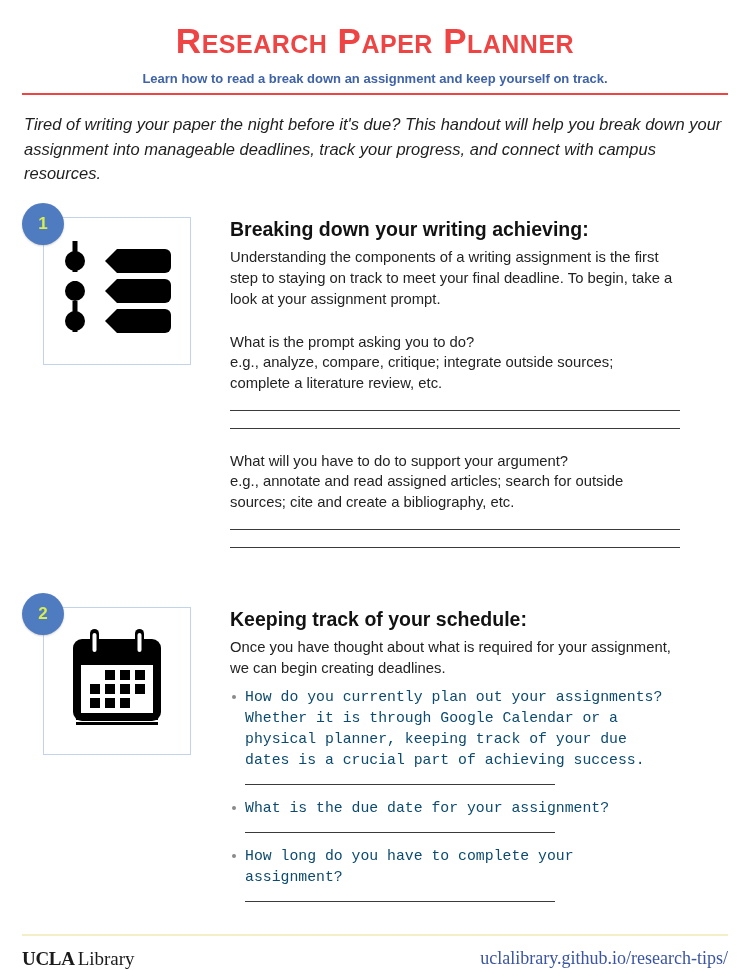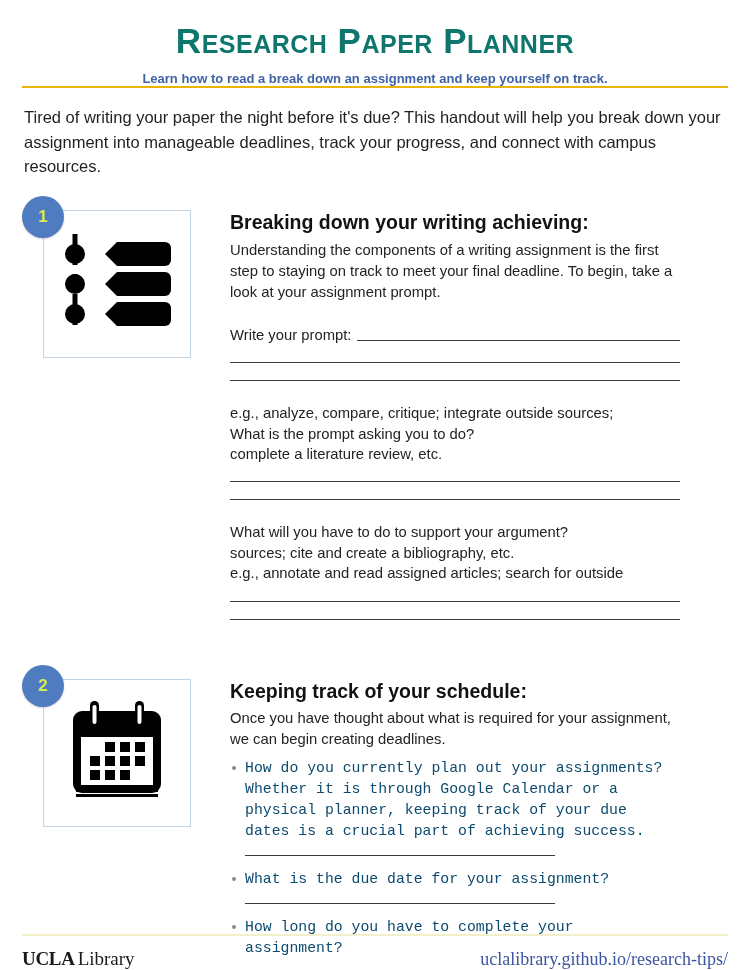--- a/index.html
+++ b/index.html
@@ -19,47 +19,49 @@
     position: relative;
     width: 750px;
     height: 970px;
     box-sizing: border-box;
     padding: 0 22px;
   }
 
   
   .title {
     text-align: center;
-    color: #0f766e;
+    color: #ef4444;
     font-size: 35px;
     font-weight: bold;
     font-variant: small-caps;
     letter-spacing: 0.5px;
     margin: 22px 0 0 0;
     line-height: 1.1;
   }
   .subtitle-wrap {
     margin-top: 10px;
-    border-bottom: 2px solid #eab308;
+    border-bottom: 2px solid #ef4444;
+    padding-bottom: 7px;
   }
   .subtitle {
     text-align: center;
     color: #3f63a6;
     font-size: 13px;
     font-weight: bold;
     line-height: 1.2;
   }
 
   
   .intro {
     margin-top: 17px;
     font-size: 16.5px;
     line-height: 1.48;
     color: #1f1f1f;
     padding: 0 2px;
+    font-style: italic;
   }
 
   
   .section {
     position: relative;
     display: flex;
     align-items: flex-start;
   }
   .section-1 { margin-top: 18px; }
   .section-2 { margin-top: 45px; }
@@ -179,21 +181,21 @@
 
   
   .footer {
     position: absolute;
     left: 22px;
     right: 22px;
     bottom: 22px;
     border-top: 2px solid #f3efc9;
     padding-top: 12px;
     display: flex;
-    align-items: flex-end;
+    align-items: flex-start;
     justify-content: space-between;
   }
   .footer-brand {
     font-family: "Liberation Serif", serif;
     font-size: 19px;
     color: #1b1b1b;
   }
   .footer-brand .ucla {
     font-weight: bold;
     letter-spacing: -0.3px;
@@ -238,41 +240,33 @@
           <path d="M44 52 L56 40 L104 40 A6 6 0 0 1 110 46 L110 58 A6 6 0 0 1 104 64 L56 64 Z" fill="#000"></path>
           <path d="M44 82 L56 70 L104 70 A6 6 0 0 1 110 76 L110 88 A6 6 0 0 1 104 94 L56 94 Z" fill="#000"></path>
         </svg>
       </div>
     </div>
 
     <div class="content-col">
       <h2 class="heading">Breaking down your writing achieving:</h2>
       <p class="body-text">Understanding the components of a writing assignment is the first step to staying on track to meet your final deadline. To begin, take a look at your assignment prompt.</p>
 
+
       <div class="q-block">
-        <div class="rule-inline-row">
-          <span class="q-line">Write your prompt:</span>
-          <span class="rule"></span>
-        </div>
-        <div class="rule rule-full"></div>
-        <div class="rule rule-full"></div>
-      </div>
-
-      <div class="q-block">
+        <div class="q-line">What is the prompt asking you to do?</div>
         <div class="q-line">e.g., analyze, compare, critique; integrate outside sources;</div>
-        <div class="q-line">What is the prompt asking you to do?</div>
         <div class="q-line">complete a literature review, etc.</div>
         <div class="rule rule-full"></div>
         <div class="rule rule-full"></div>
       </div>
 
       <div class="q-block">
         <div class="q-line">What will you have to do to support your argument?</div>
+        <div class="q-line">e.g., annotate and read assigned articles; search for outside</div>
         <div class="q-line">sources; cite and create a bibliography, etc.</div>
-        <div class="q-line">e.g., annotate and read assigned articles; search for outside</div>
         <div class="rule rule-full"></div>
         <div class="rule rule-full"></div>
       </div>
     </div>
   </div>
 
   <div class="section section-2">
     <div class="icon-col">
       <div class="badge">2</div>
       <div class="icon-box">

